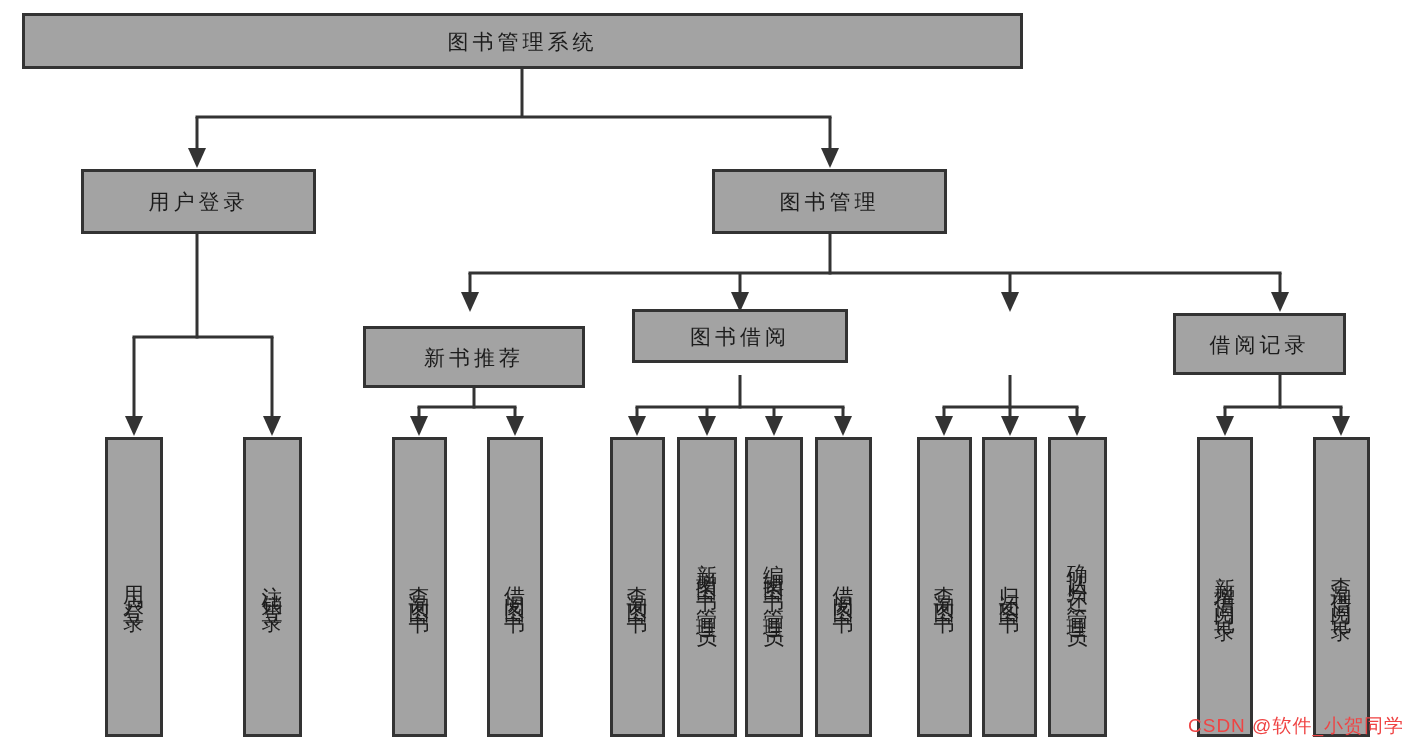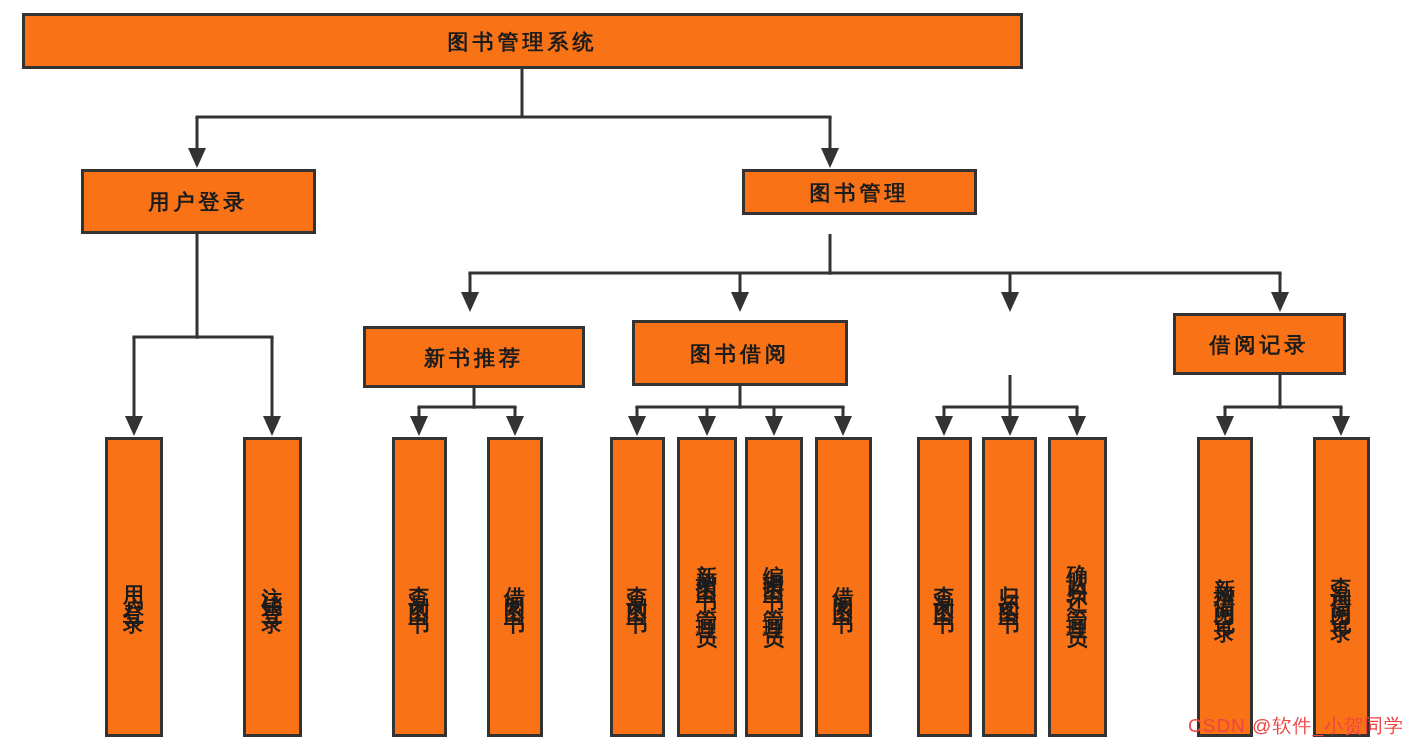--- a/index.html
+++ b/index.html
@@ -8,22 +8,22 @@
     width:1405px; height:747px;
     font-family:"Liberation Sans","DejaVu Sans",sans-serif;
     position:relative; overflow:hidden;
     color:#1c1c1c;
   }
   #canvas { position:absolute; left:0; top:0; width:1405px; height:747px; }
   svg.wires { position:absolute; left:0; top:0; }
   svg.wires .ln { stroke:#333333; stroke-width:3; fill:none; }
   svg.wires .ar { fill:#333333; stroke:none; }
   .node {
-    position:absolute; background:#f97316; border:3px solid #333333;
-    display:flex; align-items:center; justify-content:center;font-weight:bold;
+    position:absolute; background:#a3a3a3; border:3px solid #333333;
+    display:flex; align-items:center; justify-content:center;
   }
   .hbox span {
     font-size:21px; letter-spacing:4px; line-height:1;
     white-space:nowrap; color:#1c1c1c;
   }
   .vbox span {
     writing-mode:vertical-rl; text-orientation:mixed;
     font-size:21px; letter-spacing:9px; line-height:1;
     white-space:nowrap; color:#1c1c1c;
   }
@@ -114,28 +114,28 @@
     </g>
   </svg>
 
   <div class="node hbox" style="left:22px;top:13px;width:1001px;height:56px">
     <span>图书管理系统</span>
   </div>
 
   <div class="node hbox" style="left:81px;top:169px;width:235px;height:65px">
     <span>用户登录</span>
   </div>
-  <div class="node hbox" style="left:742px;top:169px;width:235px;height:46px">
+  <div class="node hbox" style="left:712px;top:169px;width:235px;height:65px">
     <span>图书管理</span>
   </div>
 
   <div class="node hbox" style="left:363px;top:326px;width:222px;height:62px">
     <span>新书推荐</span>
   </div>
-  <div class="node hbox" style="left:632px;top:320px;width:216px;height:66px">
+  <div class="node hbox" style="left:632px;top:309px;width:216px;height:54px">
     <span>图书借阅</span>
   </div>
   <div class="node hbox" style="left:1173px;top:313px;width:173px;height:62px">
     <span>借阅记录</span>
   </div>
 
   <div class="node vbox" style="left:105px;top:437px;width:58px;height:300px">
     <span>用户登录</span>
   </div>
   <div class="node vbox" style="left:243px;top:437px;width:59px;height:300px">

